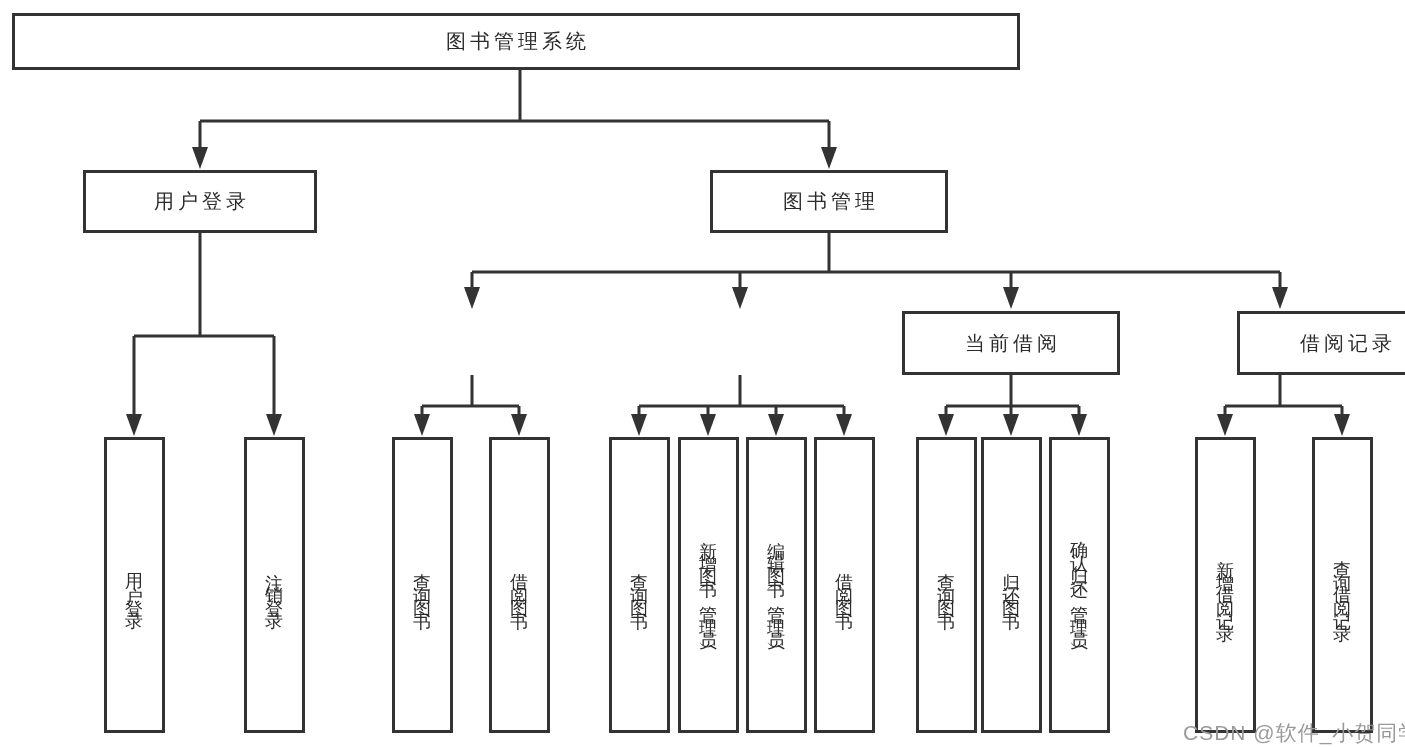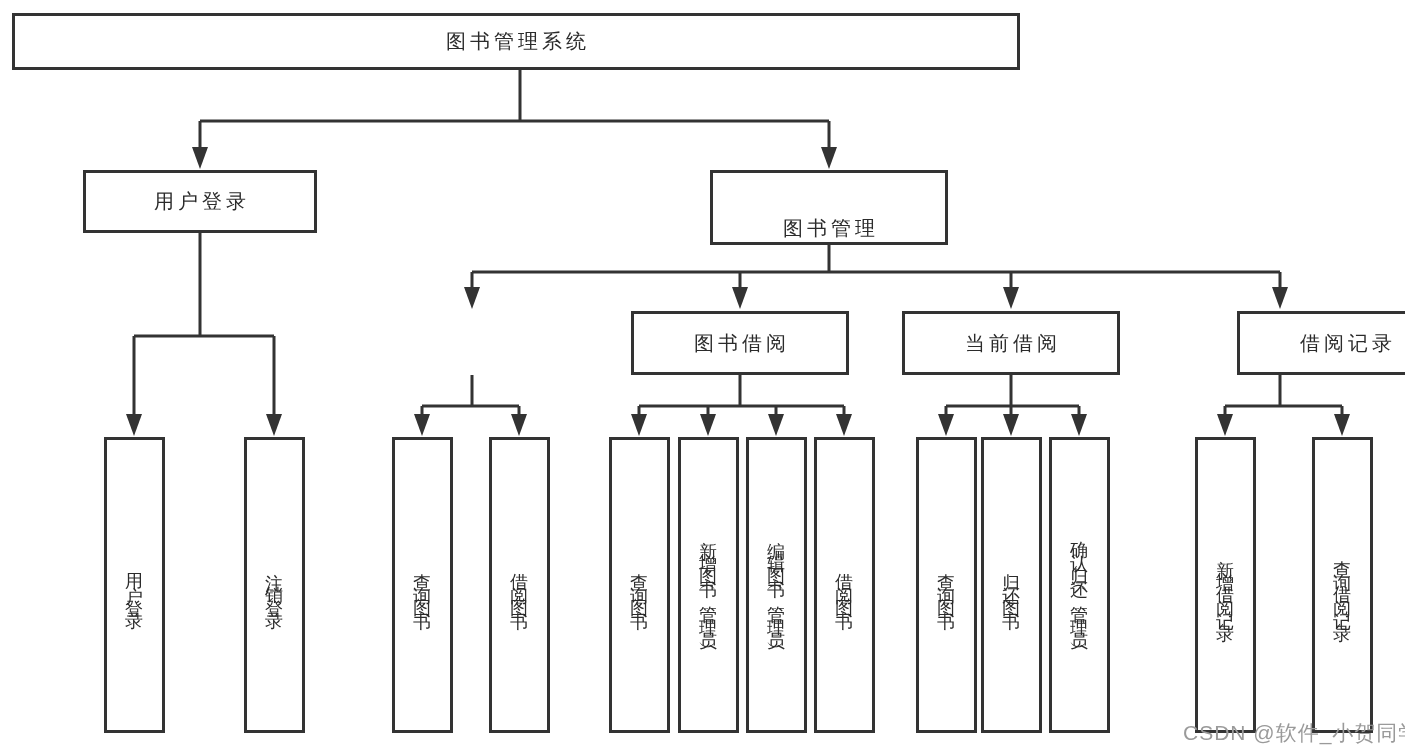--- a/index.html
+++ b/index.html
@@ -37,21 +37,21 @@
   }
   .v-node {
     writing-mode: vertical-rl;
     text-orientation: mixed;
     font-size: 18px;
     letter-spacing: 13px;
     line-height: 1;
   }
   .root-node   { left: 12px;  top: 13px;  width: 1008px; height: 57px; }
   .l2a         { left: 83px;  top: 170px; width: 234px;  height: 63px; }
-  .l2b         { left: 710px; top: 170px; width: 238px;  height: 75px; align-items: flex-end; }
+  .l2b         { left: 710px; top: 170px; width: 238px;  height: 63px; }
   .l3          { top: 311px;  height: 64px; width: 218px; }
   .l3a { left: 363px; }
   .l3b { left: 631px; }
   .l3c { left: 902px; justify-content: center; }
   .l3d { left: 1237px; }
   .leaf        { top: 437px;  height: 296px; width: 61px; }
   .leaf-0  { left: 103.5px; }
   .leaf-1  { left: 243.5px; }
   .leaf-2  { left: 391.5px; }
   .leaf-3  { left: 488.5px; }
@@ -124,23 +124,20 @@
     <span>图书管理系统</span>
   </div>
 
   <div class="node h-node l2a">
     <span>用户登录</span>
   </div>
   <div class="node h-node l2b">
     <span>图书管理</span>
   </div>
 
-  <div class="node h-node l3 l3b">
-    <span>图书借阅</span>
-  </div>
   <div class="node h-node l3 l3c">
     <span>当前借阅</span>
   </div>
   <div class="node h-node l3 l3d">
     <span>借阅记录</span>
   </div>
 
   <div class="node v-node leaf leaf-0">
     <span>用户登录</span>
   </div>

